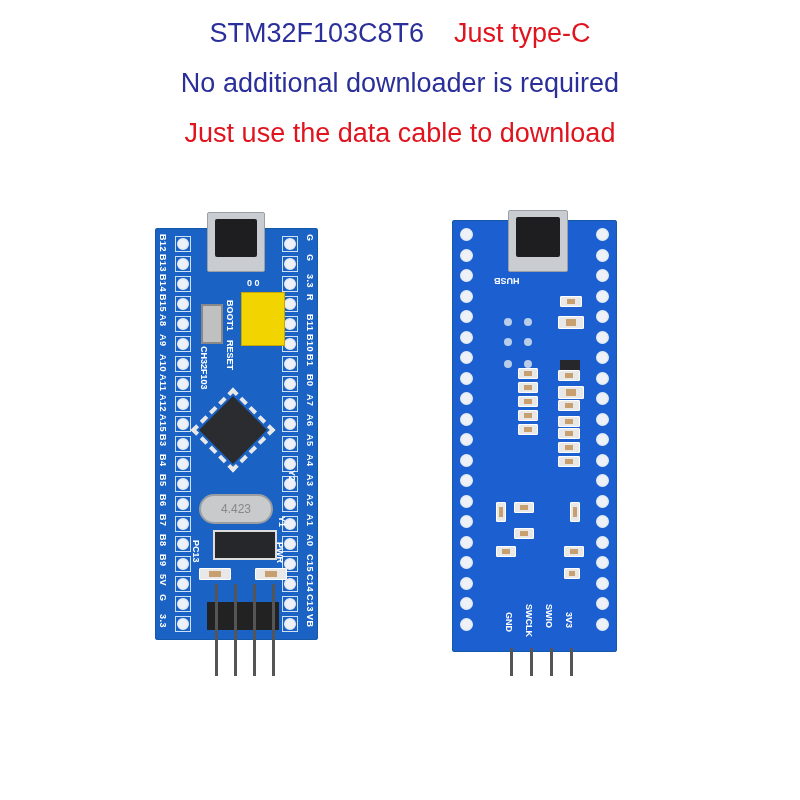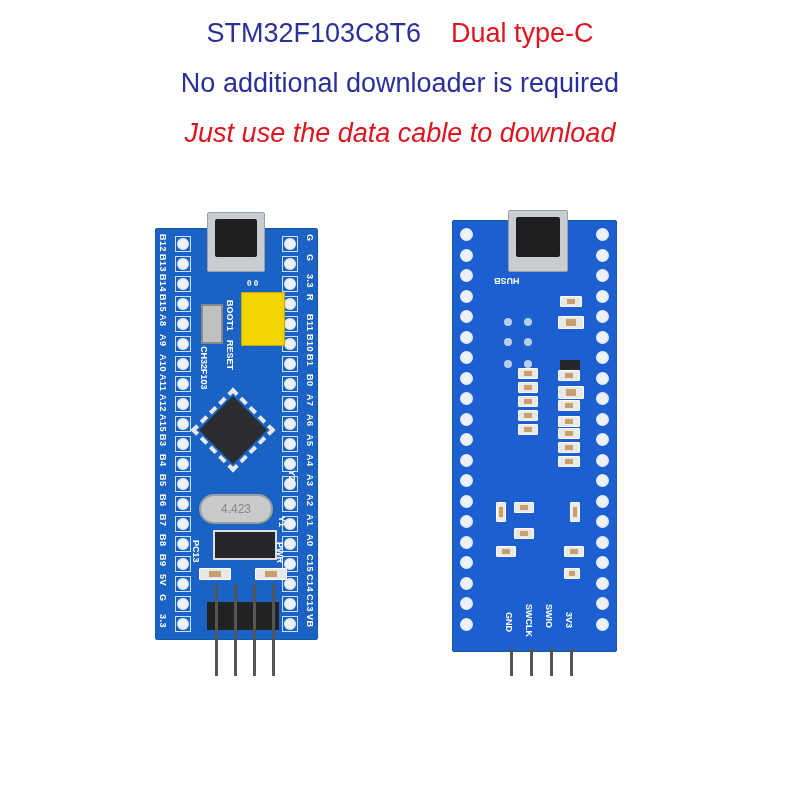--- a/index.html
+++ b/index.html
@@ -23,24 +23,24 @@
   .btn{position:absolute;background:#c0c0c0;border:2px solid #888;}
   .jumper{position:absolute;background:#f2d400;border:1px solid #c8a800;}
   .silk{position:absolute;color:#fff;font-size:9px;font-weight:bold;white-space:nowrap;}
   .via{position:absolute;width:8px;height:8px;border-radius:50%;background:#b9cde8;}
 </style>
 </head>
 <body>
 
 <div class="hl" style="top:18px;">
   <span class="blue">STM32F103C8T6</span>&nbsp;&nbsp;&nbsp;
-  <span class="red">Dual type-C</span>
+  <span class="red">Just type-C</span>
 </div>
 <div class="hl blue" style="top:68px;">No additional downloader is required</div>
-<div class="hl red" style="top:118px;font-style:italic;">Just use the data cable to download</div>
+<div class="hl red" style="top:118px;">Just use the data cable to download</div>
 
 <div style="position:absolute;left:155px;top:228px;width:163px;height:412px;">
   <div class="board" style="left:0;top:0;width:163px;height:412px;"></div>
 
   <div class="usb" style="left:52px;top:-16px;width:56px;height:58px;">
       <div class="hole"></div>
     </div>
 
   <div id="front-left-labels">
       <div class="lbl" style="left: 3px; top: 6px; height: 20px;">B12</div>
@@ -164,21 +164,21 @@
       <div class="pinbox" style="left: 127px; top: 368px;"></div>
       <div class="pin" style="left: 129px; top: 370px;"></div>
       <div class="pinbox" style="left: 20px; top: 388px;"></div>
       <div class="pin" style="left: 22px; top: 390px;"></div>
       <div class="pinbox" style="left: 127px; top: 388px;"></div>
       <div class="pin" style="left: 129px; top: 390px;"></div>
     </div>
 
   <div class="btn" style="left:46px;top:76px;width:18px;height:36px;"></div>
   <div class="jumper" style="left:86px;top:64px;width:42px;height:52px;"></div>
-  <div class="silk" style="left:92px;top:50px;font-family:Liberation Serif, serif;">0  0</div>
+  <div class="silk" style="left:92px;top:50px;">0  0</div>
   <div class="silk" style="left:70px;top:72px;writing-mode:vertical-rl;">BOOT1</div>
   <div class="silk" style="left:70px;top:112px;writing-mode:vertical-rl;">RESET</div>
   <div class="silk" style="left:44px;top:118px;writing-mode:vertical-rl;">CH32F103</div>
 
   <div class="chip" style="left:54px;top:178px;width:48px;height:48px;"></div>
 
   <div class="silk" style="left:132px;top:242px;writing-mode:vertical-rl;">Y2</div>
   <div class="crystal" style="left:44px;top:266px;width:70px;height:26px;line-height:26px;">4.423</div>
 
   <div class="silk" style="left:122px;top:288px;writing-mode:vertical-rl;">Y1</div>

